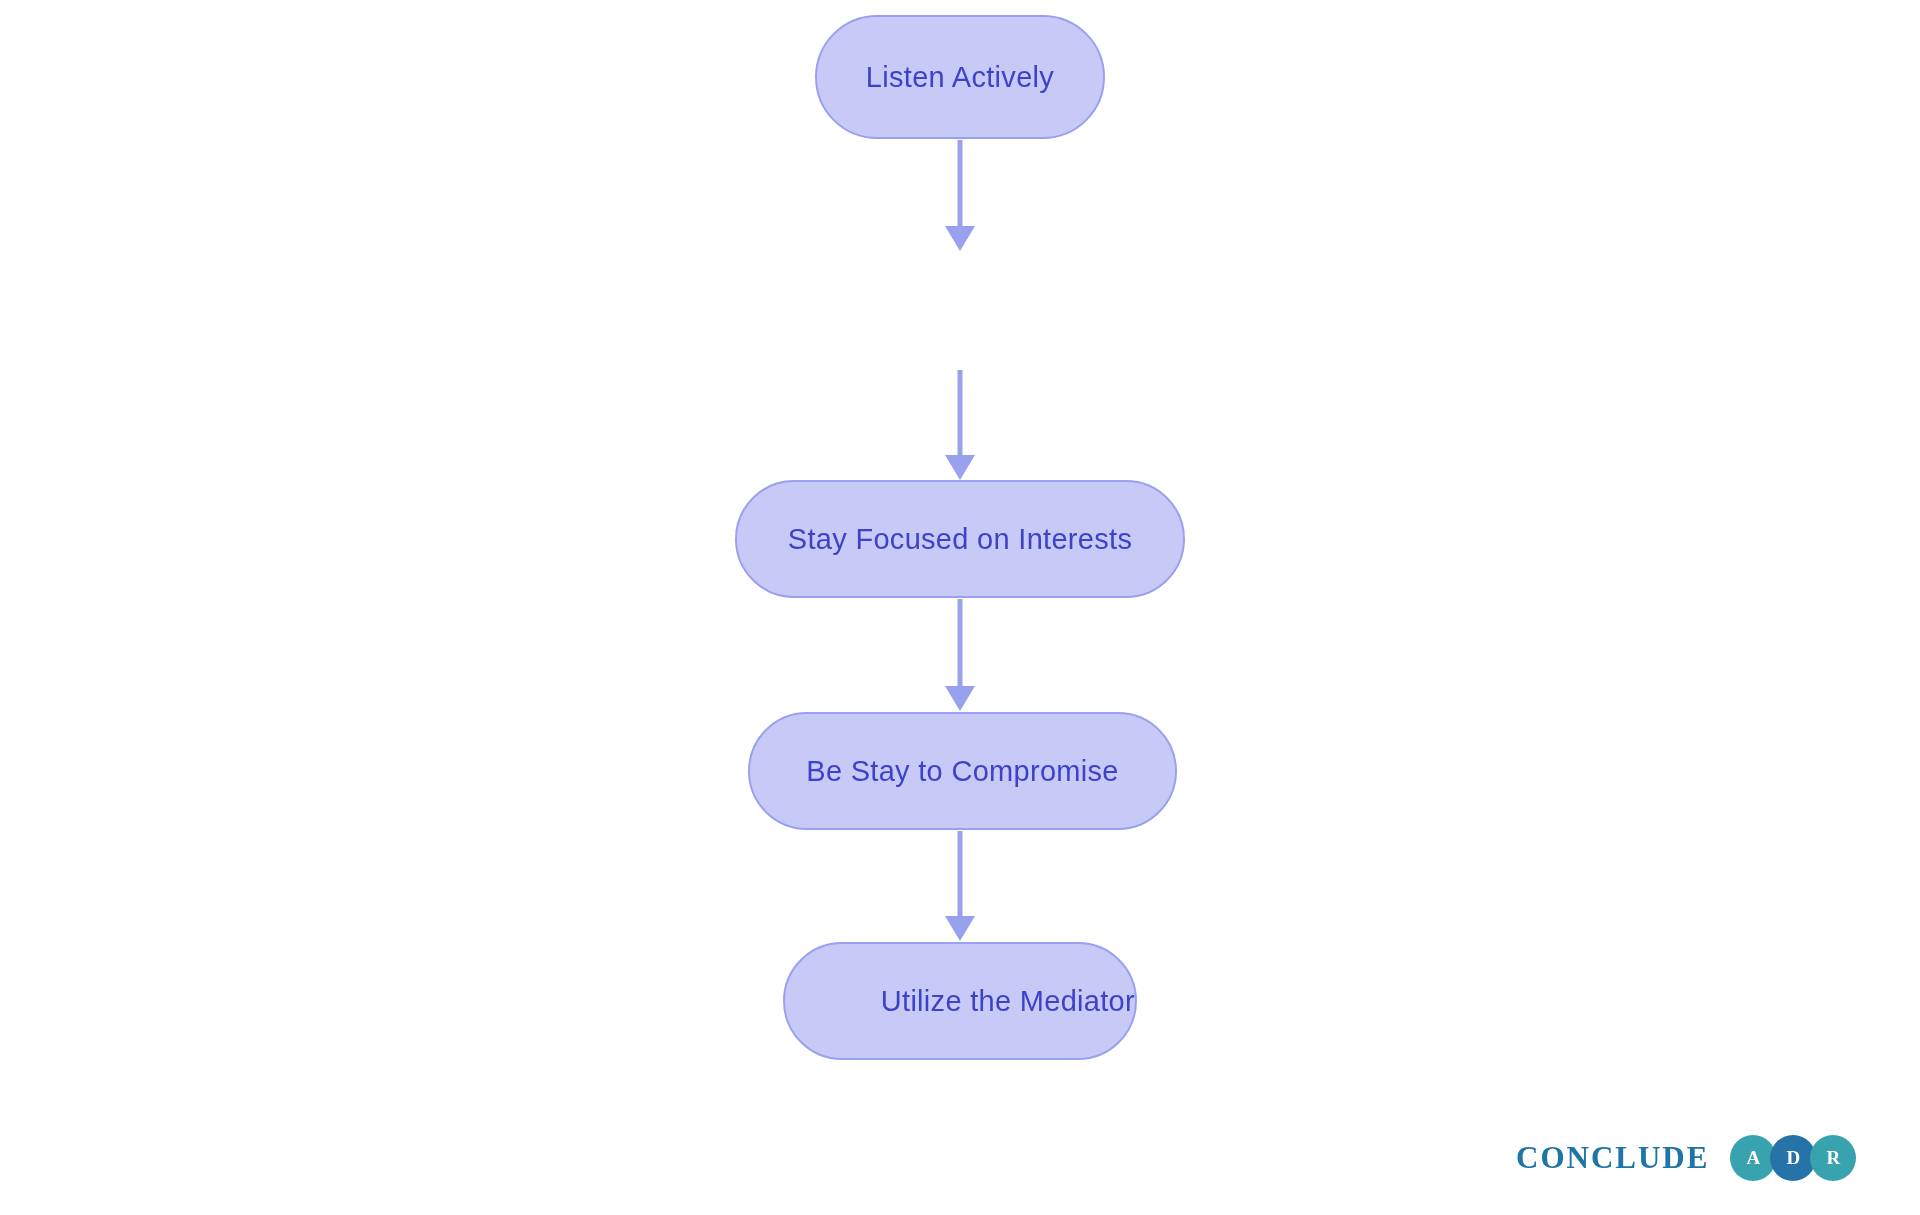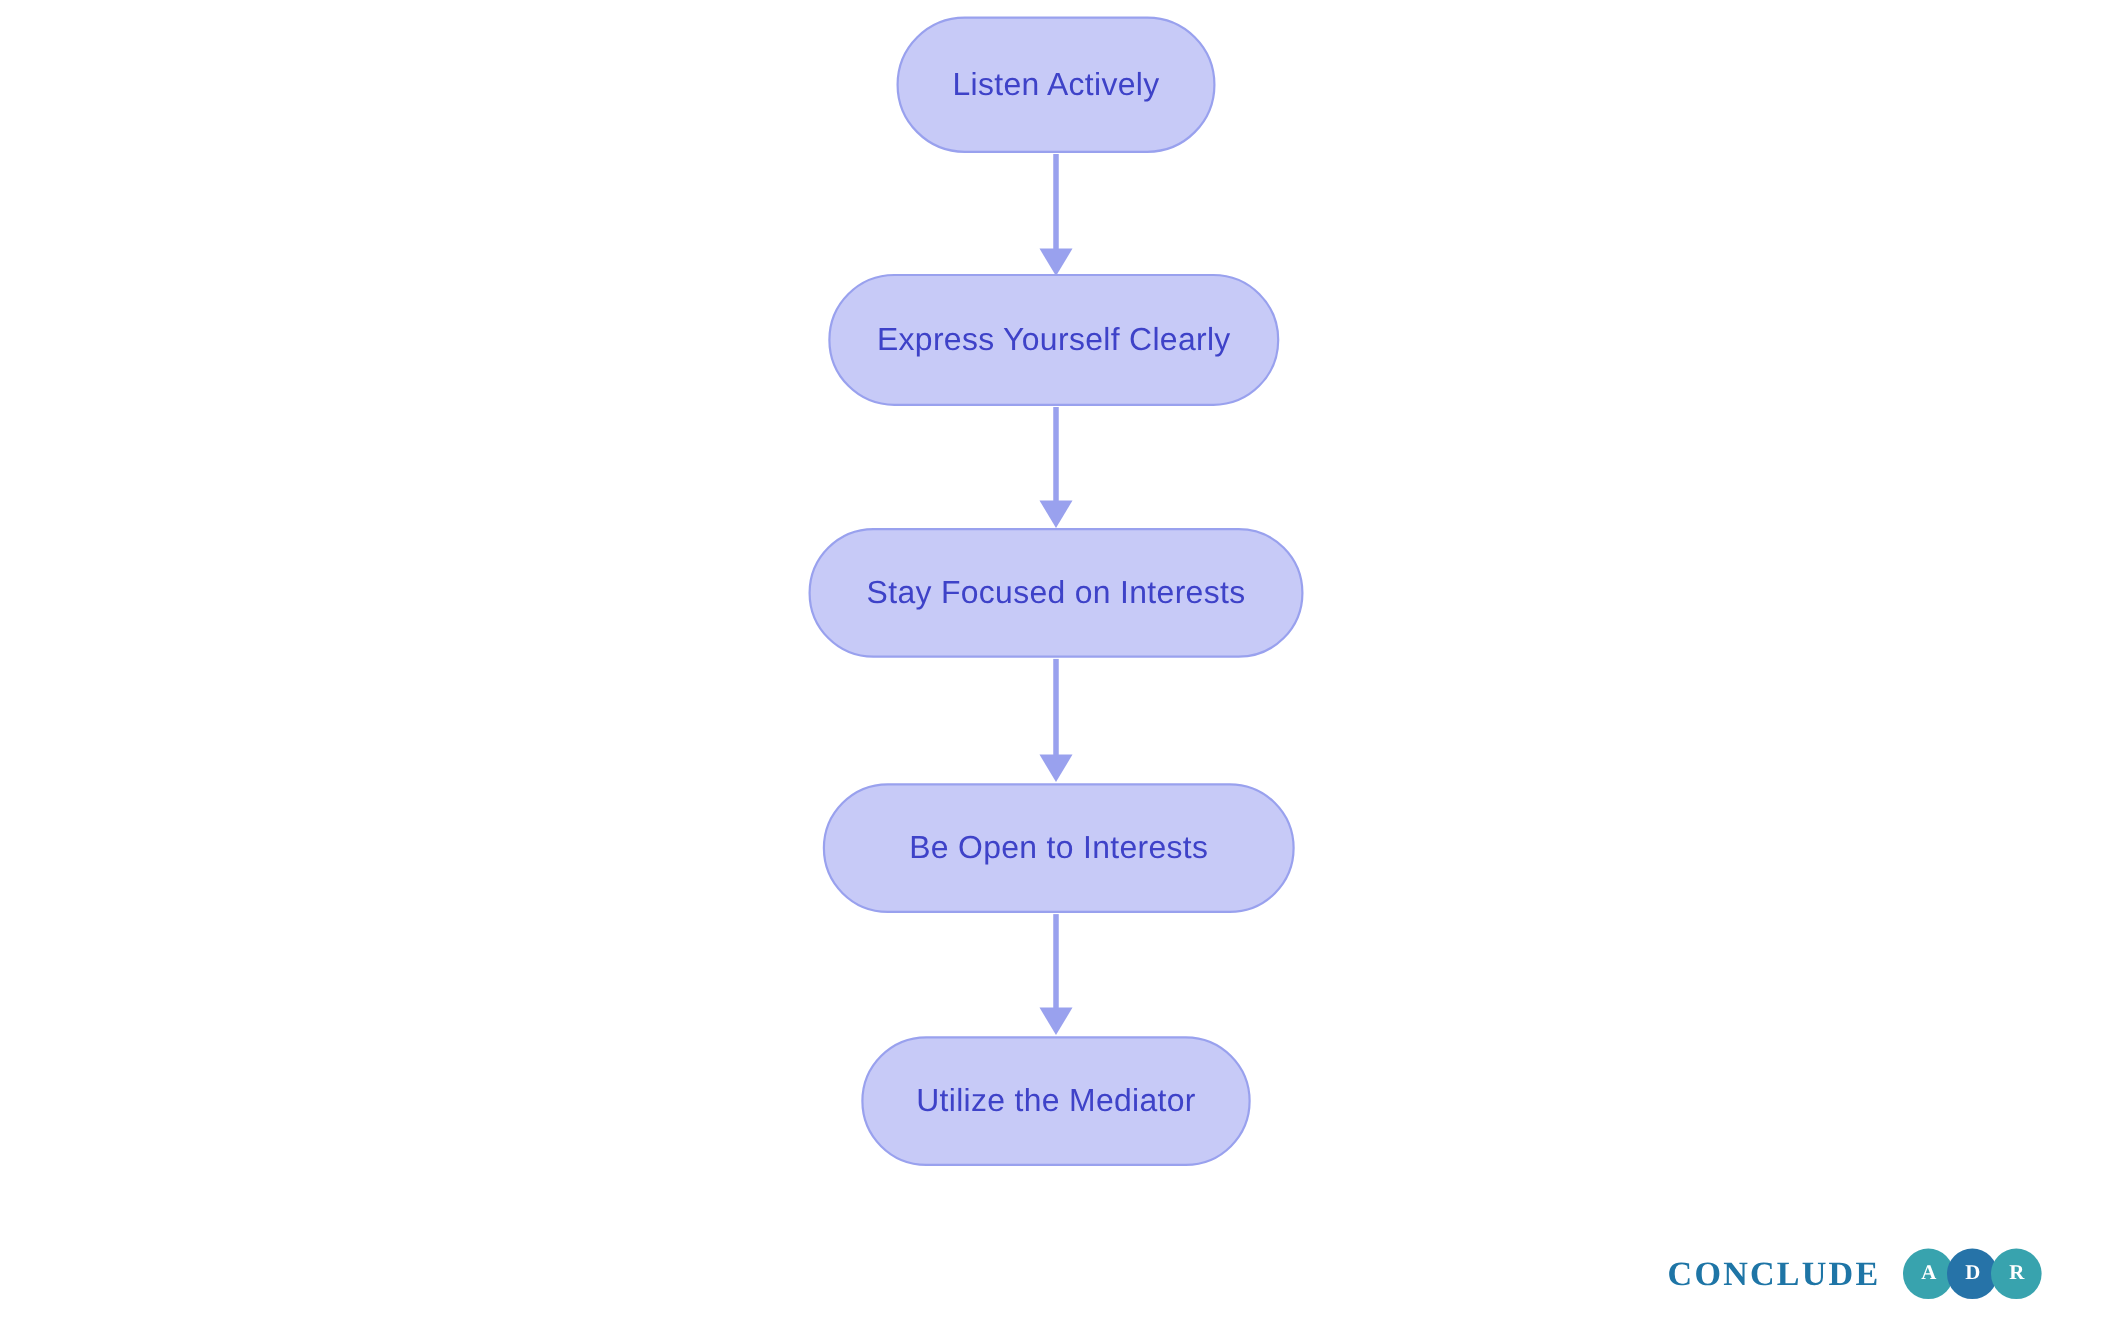--- a/index.html
+++ b/index.html
@@ -23,21 +23,21 @@
     letter-spacing: 0.3px;
     white-space: nowrap;
     text-align: center;
   }
 
   
   .n0 { left: 815px; top: 15px;  width: 290px; height: 124px; }
   .n1 { left: 753px; top: 249px; width: 410px; height: 120px; }
   .n2 { left: 735px; top: 480px; width: 450px; height: 118px; text-align: center; }
   .n3 { left: 748px; top: 712px; width: 429px; height: 118px; }
-  .n4 { left: 783px; top: 942px; width: 354px; height: 118px; }
+  .n4 { left: 783px; top: 942px; width: 354px; height: 118px; justify-content: flex-end; }
 
   .logo {
     position: absolute;
     left: 1516px;
     top: 1133px;
     height: 50px;
     display: flex;
     align-items: center;
   }
   .logo-wordmark {
@@ -76,30 +76,27 @@
       <polygon stroke="none" points="945,686 975,686 960,711"></polygon>
       <line x1="960" y1="831" x2="960" y2="918"></line>
       <polygon stroke="none" points="945,916 975,916 960,941"></polygon>
     </g>
   </svg>
 
   <div class="flow-node n0">
     <span>Listen Actively</span>
   </div>
 
-  <div class="flow-node n1">
-    <span>Express Yourself Clearly</span>
-  </div>
 
   <div class="flow-node n2">
     <span>Stay Focused on Interests</span>
   </div>
 
   <div class="flow-node n3">
-    <span>Be Open to Interests</span>
+    <span>Be Stay to Compromise</span>
   </div>
 
   <div class="flow-node n4">
     <span>Utilize the Mediator</span>
   </div>
 
   <div class="logo">
     <span class="logo-wordmark" style="color: rgb(30, 117, 166);">CONCLUDE</span>
     <span class="logo-badges">
       <span class="logo-badge" style="background: rgb(56, 163, 174);">A</span>

